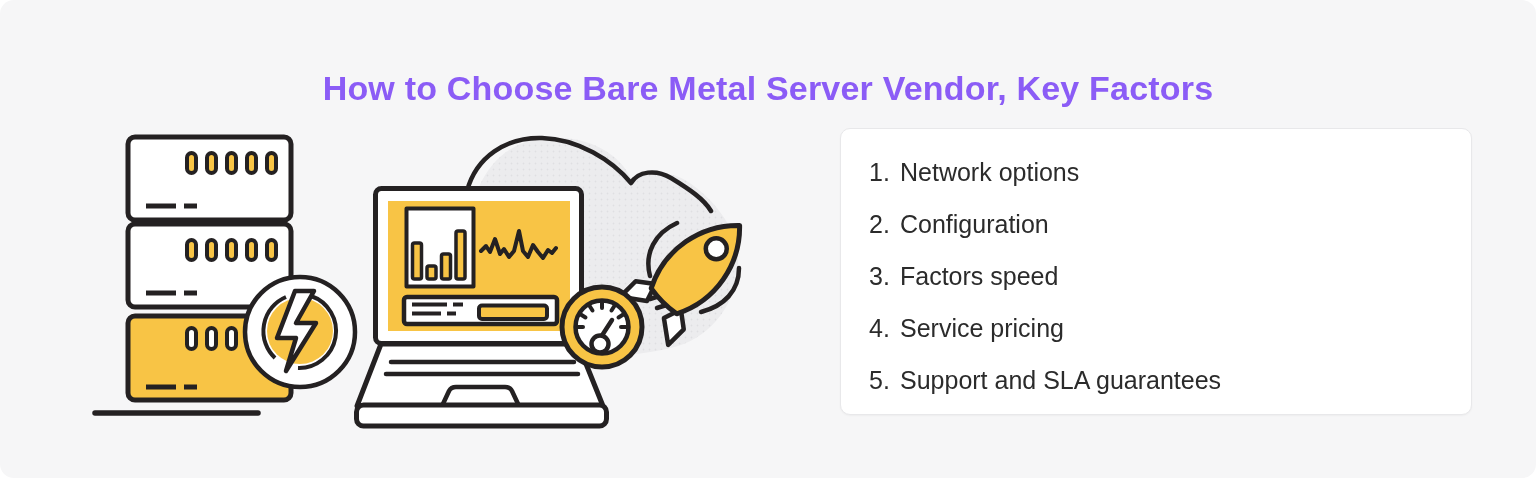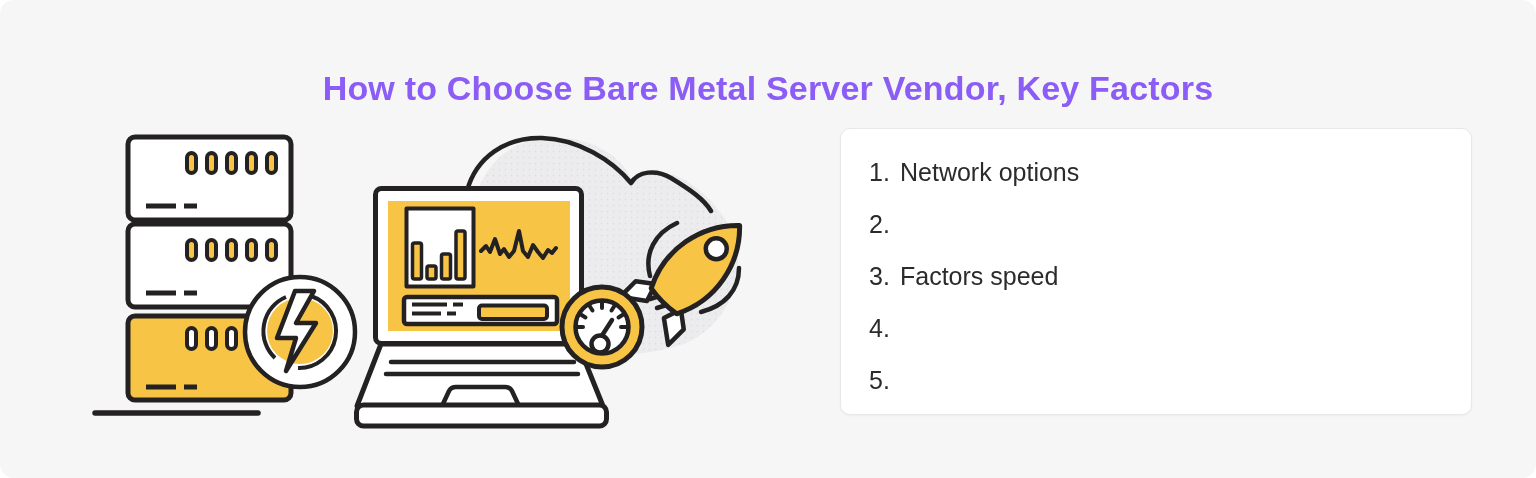--- a/index.html
+++ b/index.html
@@ -161,26 +161,29 @@
     </g>
   </svg>
 
   <div class="factors-card">
     <div class="factor-item">
       <span class="num">1.</span>
       <span class="label">Network options</span>
     </div>
     <div class="factor-item">
       <span class="num">2.</span>
+      <span class="label">Configuration</span>
     </div>
     <div class="factor-item">
       <span class="num">3.</span>
       <span class="label">Factors speed</span>
     </div>
     <div class="factor-item">
       <span class="num">4.</span>
+      <span class="label">Service pricing</span>
     </div>
     <div class="factor-item">
       <span class="num">5.</span>
+      <span class="label">Support and SLA guarantees</span>
     </div>
   </div>
 
 </div>
 
 </body></html>

